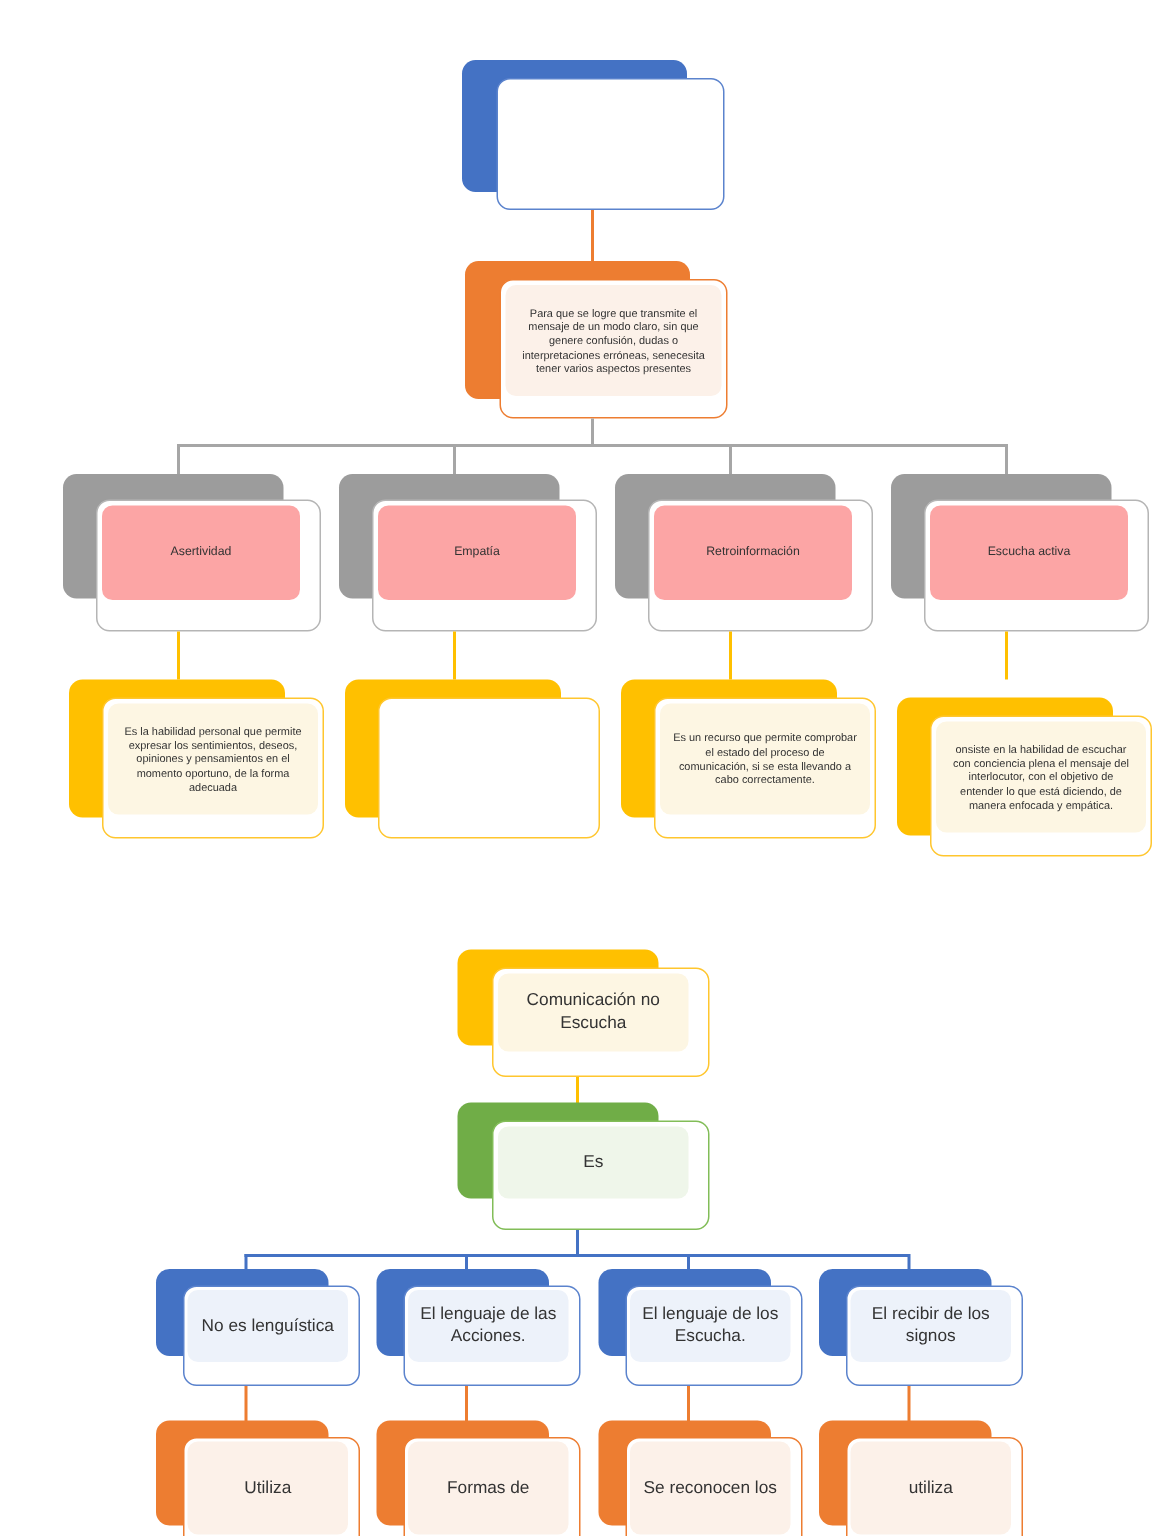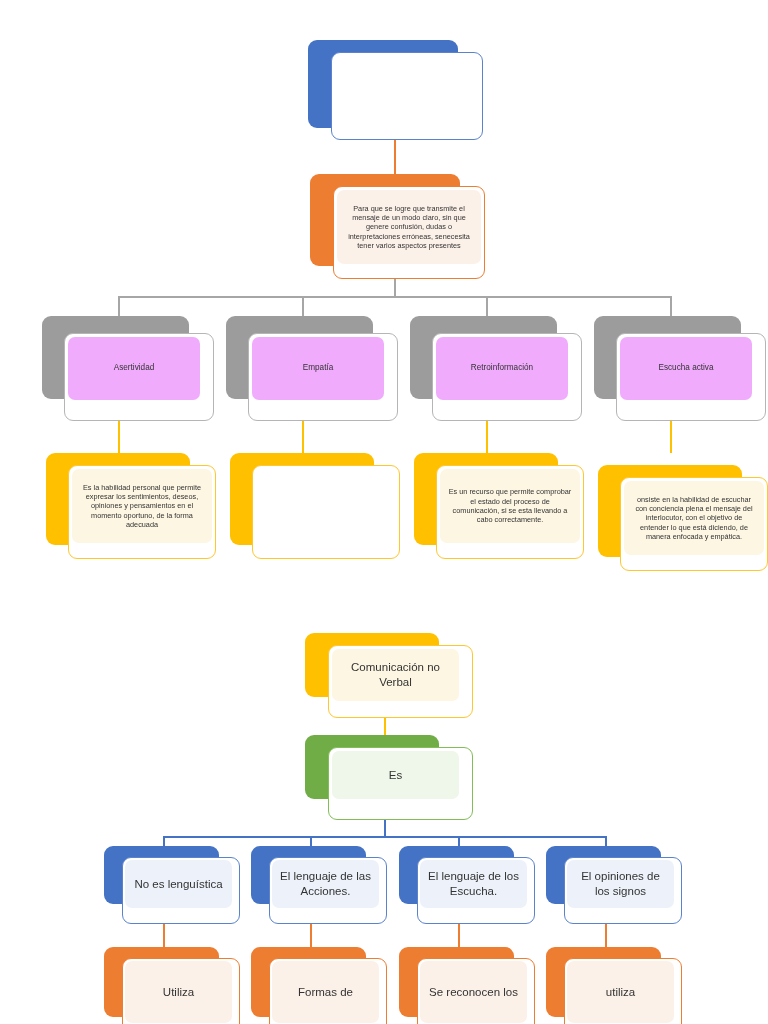--- a/index.html
+++ b/index.html
@@ -72,21 +72,21 @@
   .t-blue   .back { background: #4472C4; }
   .t-blue   .card { border: 1.3px solid #5b83cd; }
   .t-blue   .fill { background: #EDF2FA; }
 
   .t-orange .back { background: #ED7D31; }
   .t-orange .card { border: 1.3px solid #ED7D31; }
   .t-orange .fill { background: #FCF1E9; }
 
   .t-gray   .back { background: #9C9C9C; }
   .t-gray   .card { border: 1.3px solid #b5b5b5; }
-  .t-gray   .fill { background: #f0abfc; }
+  .t-gray   .fill { background: #fca5a5; }
 
   .t-gold   .back { background: #FFC000; }
   .t-gold   .card { border: 1.3px solid #FFC62E; }
   .t-gold   .fill { background: #FDF6E3; }
 
   .t-green  .back { background: #70AD47; }
   .t-green  .card { border: 1.3px solid #82bd58; }
   .t-green  .fill { background: #EFF6EA; }
 
   
@@ -167,21 +167,21 @@
 
   <div class="node t-gold" style="left:598px; top:465px; width:168px; height:110px;">
     <div class="back" style="width:144px; height:92px;"></div>
     <div class="card" style="left:22px; top:12px; width:148px; height:94px;"></div>
     <div class="fill fs-body" style="left:26px; top:16px; width:140px; height:74px;">onsiste en la habilidad de escuchar con conciencia plena el mensaje del interlocutor, con el objetivo de entender lo que está diciendo, de manera enfocada y empática.</div>
   </div>
 
   <div class="node t-gold" style="left:305px; top:633px; width:168px; height:85px;">
     <div class="back" style="width:134px; height:64px;"></div>
     <div class="card" style="left:23px; top:12px; width:145px; height:73px;"></div>
-    <div class="fill fs-big" style="left:27px; top:16px; width:127px; height:52px;">Comunicación no Verbal</div>
+    <div class="fill fs-big" style="left:27px; top:16px; width:127px; height:52px;">Comunicación no Escucha</div>
   </div>
 
   <div class="conn v gold" style="left:384px; top:718px; height:22px;"></div>
 
   <div class="node t-green" style="left:305px; top:735px; width:168px; height:85px;">
     <div class="back" style="width:134px; height:64px;"></div>
     <div class="card" style="left:23px; top:12px; width:145px; height:73px;"></div>
     <div class="fill fs-big" style="left:27px; top:16px; width:127px; height:48px;">Es</div>
   </div>
 
@@ -206,21 +206,21 @@
 
   <div class="node t-blue" style="left:399px; top:846px; width:136px; height:78px;">
     <div class="back" style="width:115px; height:58px;"></div>
     <div class="card" style="left:18px; top:11px; width:118px; height:67px;"></div>
     <div class="fill fs-big" style="left:21px; top:14px; width:107px; height:48px;">El lenguaje de los Escucha.</div>
   </div>
 
   <div class="node t-blue" style="left:546px; top:846px; width:136px; height:78px;">
     <div class="back" style="width:115px; height:58px;"></div>
     <div class="card" style="left:18px; top:11px; width:118px; height:67px;"></div>
-    <div class="fill fs-big" style="left:21px; top:14px; width:107px; height:48px;">El opiniones de los signos</div>
+    <div class="fill fs-big" style="left:21px; top:14px; width:107px; height:48px;">El recibir de los signos</div>
   </div>
 
   <div class="conn v orange" style="left:163px; top:924px; height:24px;"></div>
   <div class="conn v orange" style="left:310px; top:924px; height:24px;"></div>
   <div class="conn v orange" style="left:458px; top:924px; height:24px;"></div>
   <div class="conn v orange" style="left:605px; top:924px; height:24px;"></div>
 
   <div class="node t-orange" style="left:104px; top:947px; width:136px; height:90px;">
     <div class="back" style="width:115px; height:70px;"></div>
     <div class="card" style="left:18px; top:11px; width:118px; height:82px;"></div>

